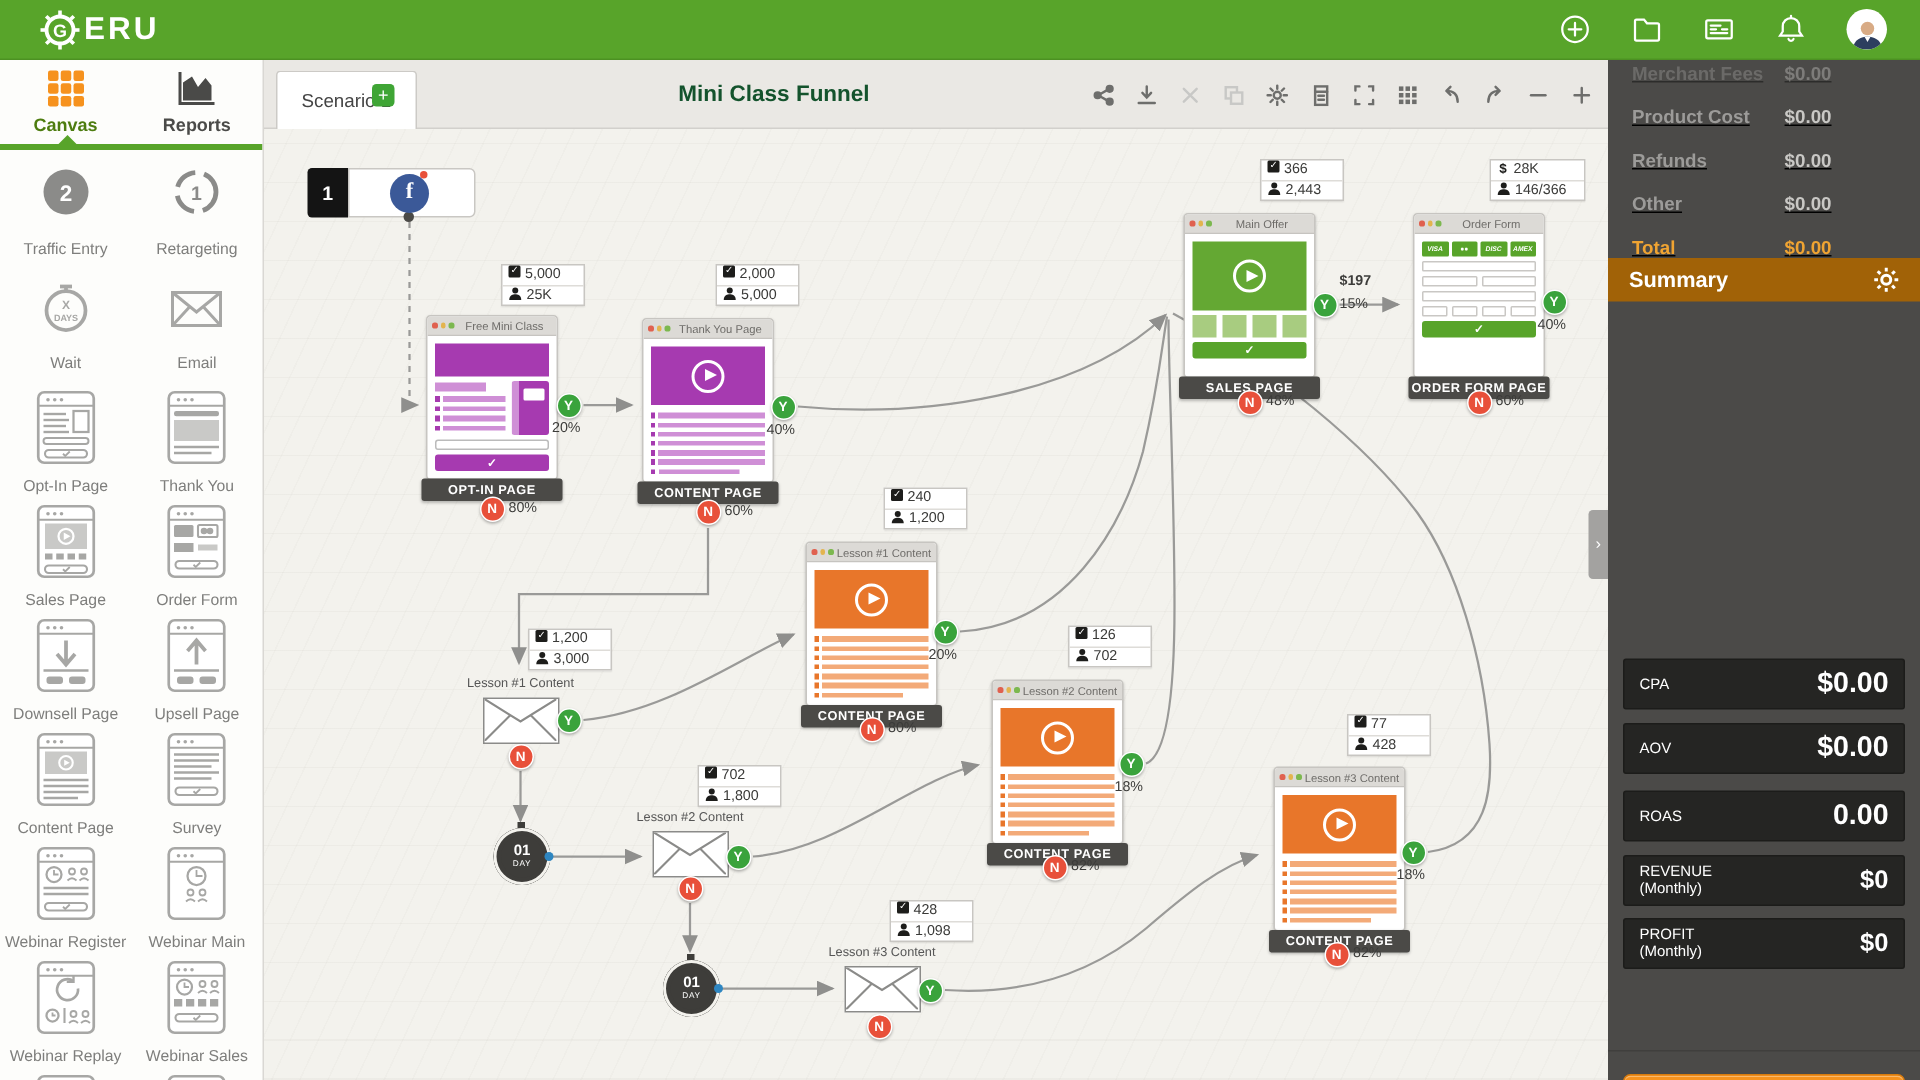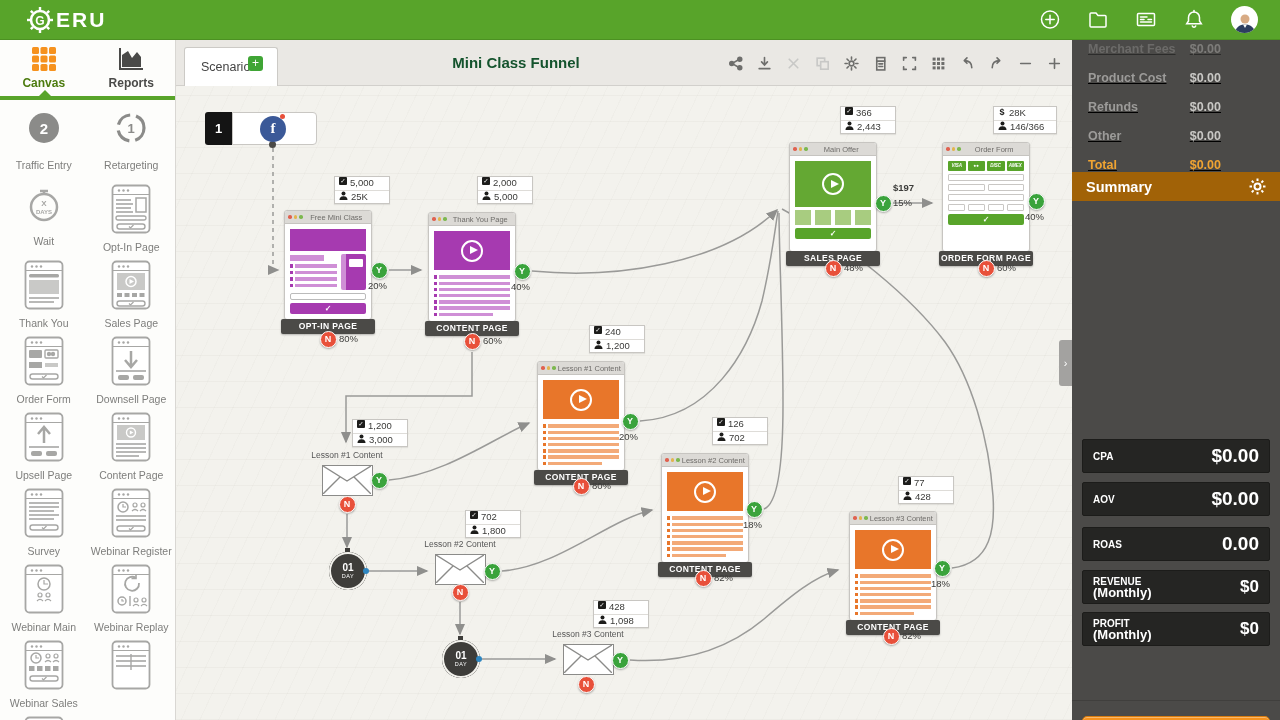--- a/index.html
+++ b/index.html
@@ -105,22 +105,22 @@
 
   
   #right{position:absolute;left:1072px;top:40px;width:208px;height:680px;background:#4b4a48;z-index:40;}
   .finrow{position:absolute;left:0;width:165px;height:29px;display:flex;align-items:center;justify-content:space-between;padding:0 16px;font-size:12.5px;font-weight:bold;text-decoration:underline;}
   .finrow .fl{color:#9c9b99;} .finrow .fv{color:#c9c8c5;}
   .finrow.total .fl,.finrow.total .fv{color:#f0a432;}
   .finrow.faded{opacity:.4;}
   #summary-bar{position:absolute;left:0;top:132px;width:208px;height:29px;background:#a16207;display:flex;align-items:center;justify-content:space-between;padding:0 14px;}
   #summary-bar .st{color:#fff;font-size:14.5px;font-weight:bold;}
   .metric{position:absolute;left:10px;width:188px;height:34px;background:#252523;border:1px solid #1c1c1a;border-radius:2px;display:flex;align-items:center;justify-content:space-between;padding:0 10px;}
-  .metric .ml{color:#fff;font-size:10px;font-weight:bold;line-height:11px;}
-  .metric .ml .sub{font-size:13px;}
+  .metric .ml{color:#fff;font-size:10px;font-weight:normal;line-height:11px;}
+  .metric .ml .sub{font-size:10px;}
   .metric .mv{color:#fff;font-size:19px;font-weight:bold;}
   .metric .mv.sm{font-size:17px;}
   #sim-wrap{position:absolute;left:0;top:660px;width:208px;height:60px;border-top:1px solid #403f3d;}
   #simulate{position:absolute;left:10px;top:15px;width:188px;height:35px;background:#f6921e;border:1px solid #d97c0e;border-radius:5px;display:flex;align-items:center;justify-content:center;gap:10px;cursor:pointer;box-shadow:inset 0 1px 0 rgba(255,255,255,.35);}
 </style>
 </head>
 <body>
 
 <div id="app">
 
@@ -231,20 +231,27 @@
         </div>
         <div class="pal-item">
           <span><svg width="40" height="44" viewBox="0 0 40 44">
               <circle cx="20" cy="23" r="13" fill="none" stroke="#a7a7a5" stroke-width="2.5"></circle>
               <line x1="20" y1="7" x2="20" y2="10" stroke="#a7a7a5" stroke-width="2.5"></line>
               <line x1="16" y1="7" x2="24" y2="7" stroke="#a7a7a5" stroke-width="2.5"></line>
               <text x="20" y="22" text-anchor="middle" font-size="8" font-weight="bold" fill="#a7a7a5" font-family="Liberation Sans, sans-serif">X</text>
               <text x="20" y="30" text-anchor="middle" font-size="6" font-weight="bold" fill="#a7a7a5" font-family="Liberation Sans, sans-serif">DAYS</text>
             </svg></span>
           <span class="plabel">Wait</span>
+        </div>
+        <div class="pal-item">
+          <span><svg width="44" height="44" viewBox="0 0 44 44">
+              <rect x="6" y="11" width="32" height="22" fill="none" stroke="#a7a7a5" stroke-width="2"></rect>
+              <path d="M6,11 L22,24 L38,11 M6,33 L17,21 M38,33 L27,21" fill="none" stroke="#a7a7a5" stroke-width="2"></path>
+            </svg></span>
+          <span class="plabel">Email</span>
         </div>
         <div class="pal-item">
           <span><svg width="40" height="50" viewBox="0 0 40 50">
               <rect x="1.5" y="1.5" width="37" height="47" rx="4" fill="#fff" stroke="#a7a7a5" stroke-width="1.8"></rect>
               <circle cx="8" cy="6.5" r="1.2" fill="#a7a7a5"></circle>
               <circle cx="12.5" cy="6.5" r="1.2" fill="#a7a7a5"></circle>
               <circle cx="17" cy="6.5" r="1.2" fill="#a7a7a5"></circle>
               <line x1="2" y1="10.5" x2="38" y2="10.5" stroke="#a7a7a5" stroke-width="1.2"></line>
               <line x1="5" y1="16" x2="20" y2="16" stroke="#a7a7a5" stroke-width="1.6"></line>
               <line x1="5" y1="20" x2="22" y2="20" stroke="#a7a7a5" stroke-width="1.6"></line>

